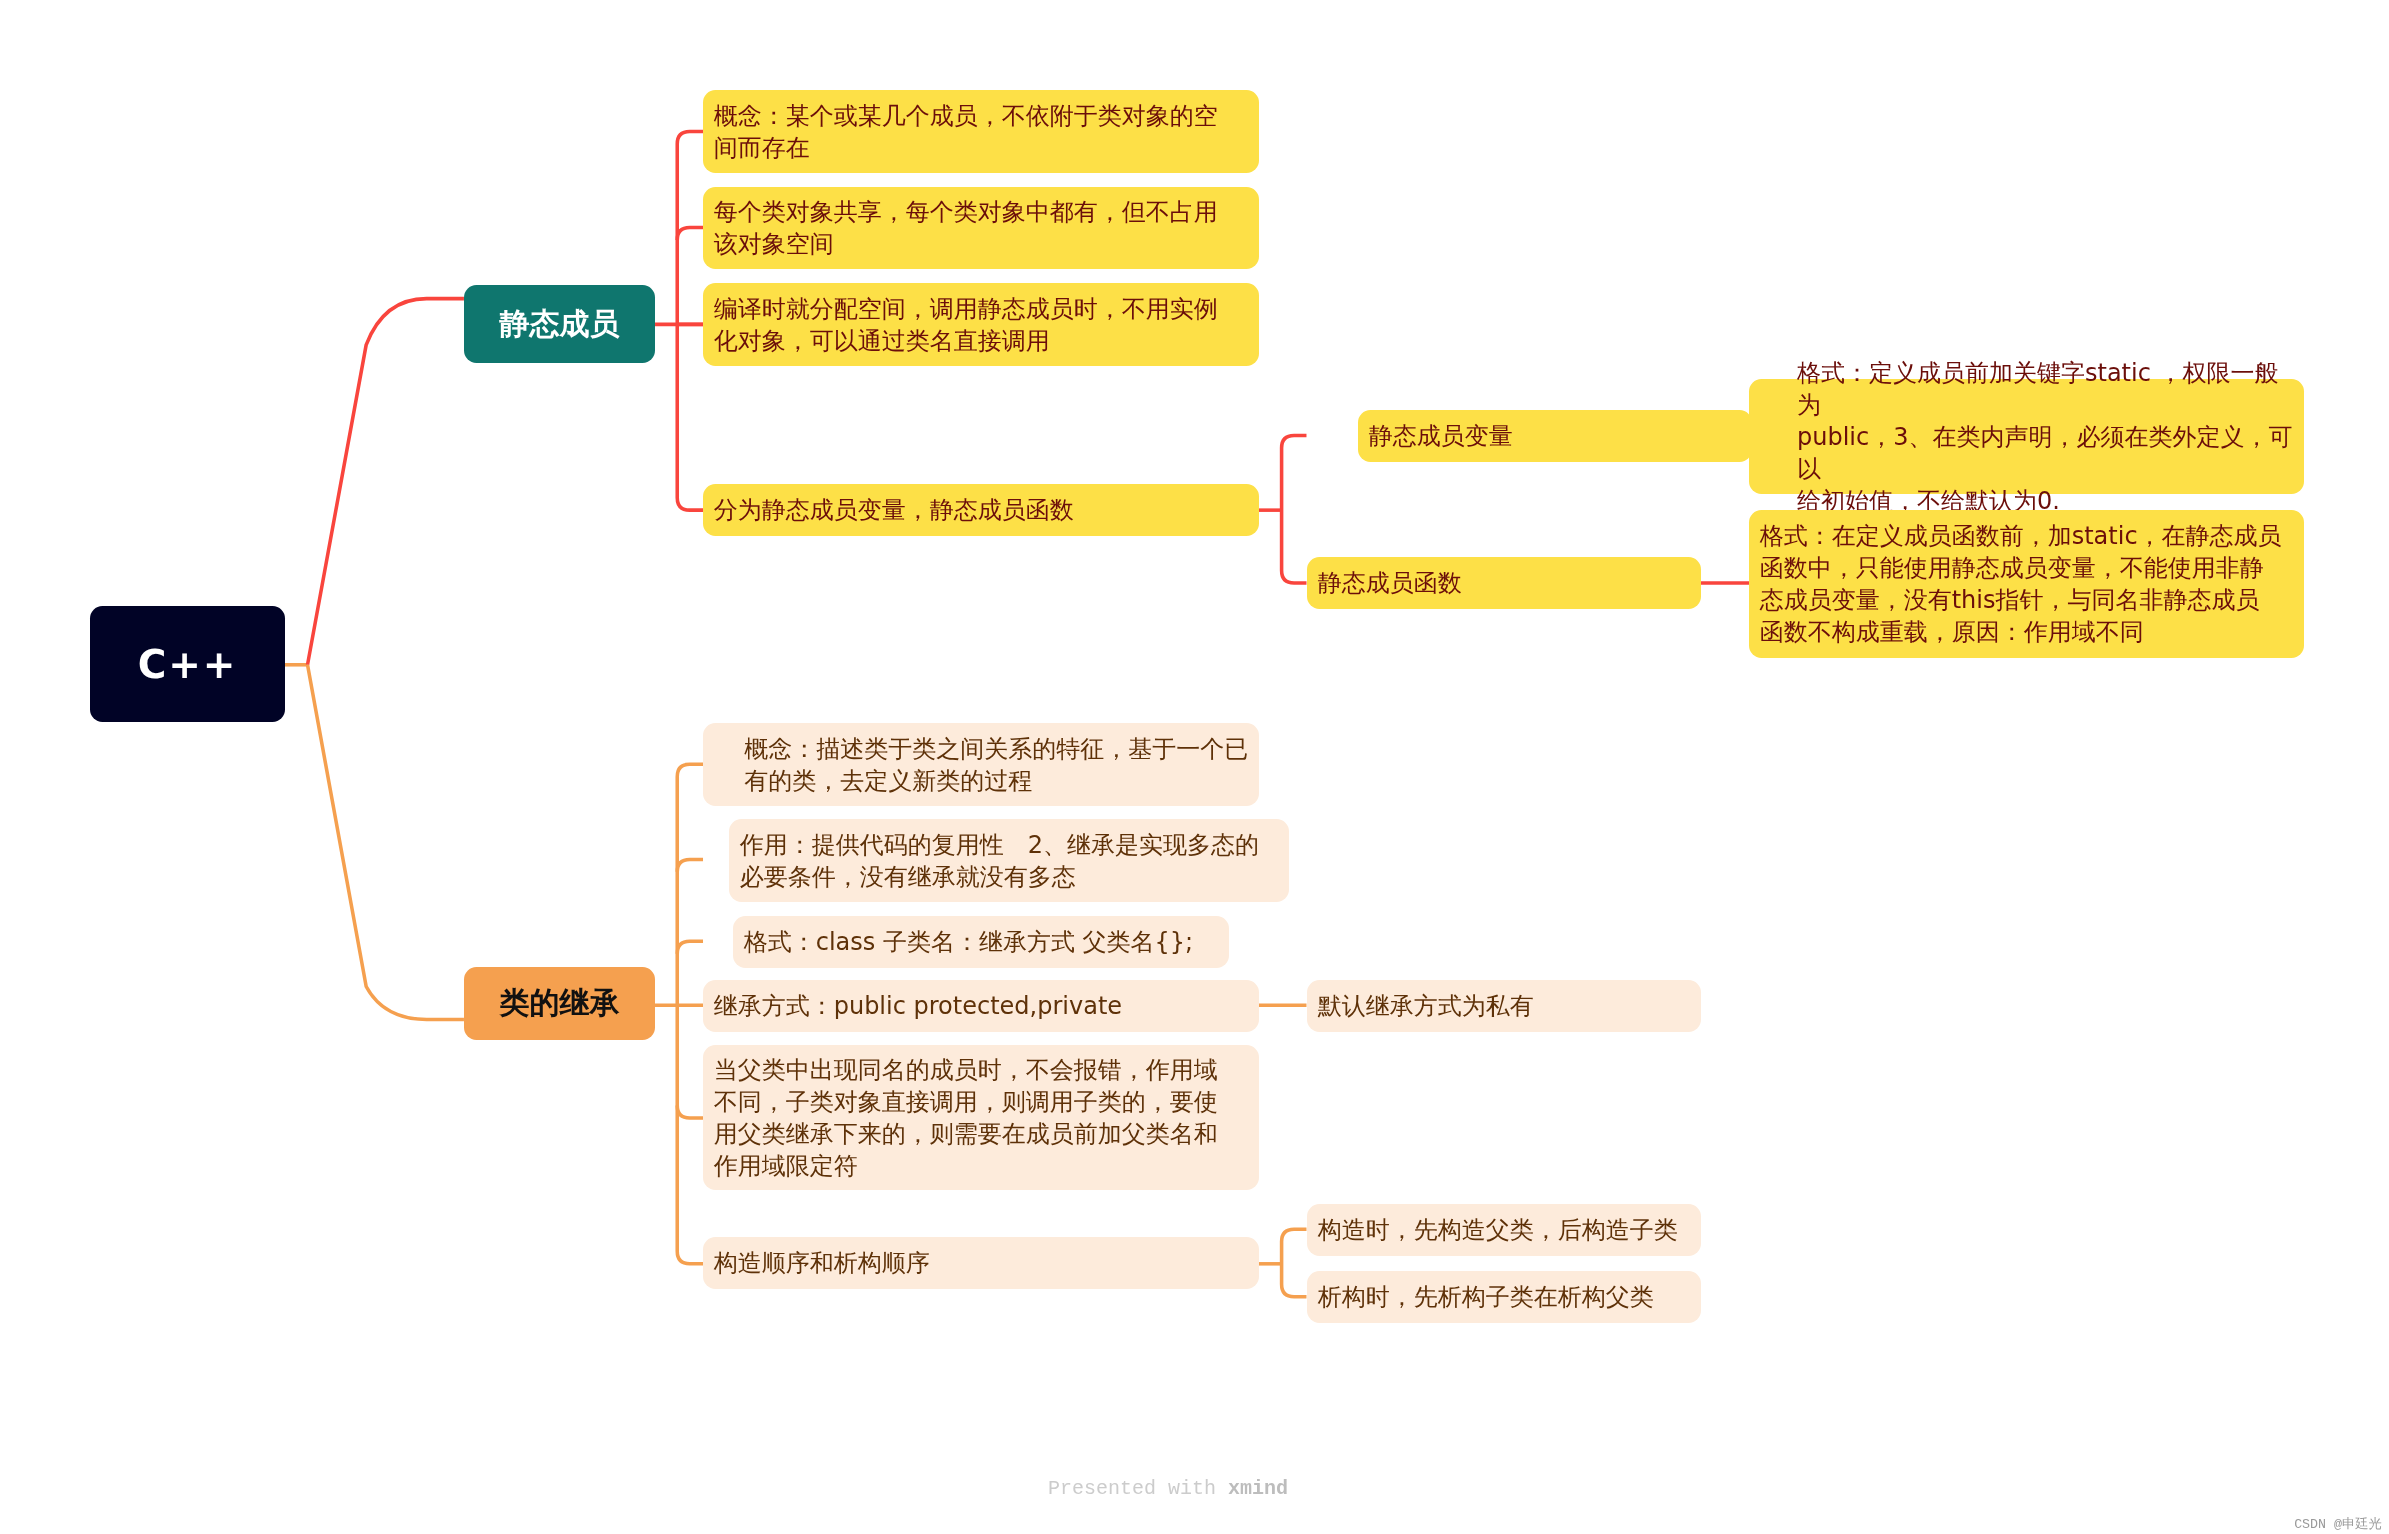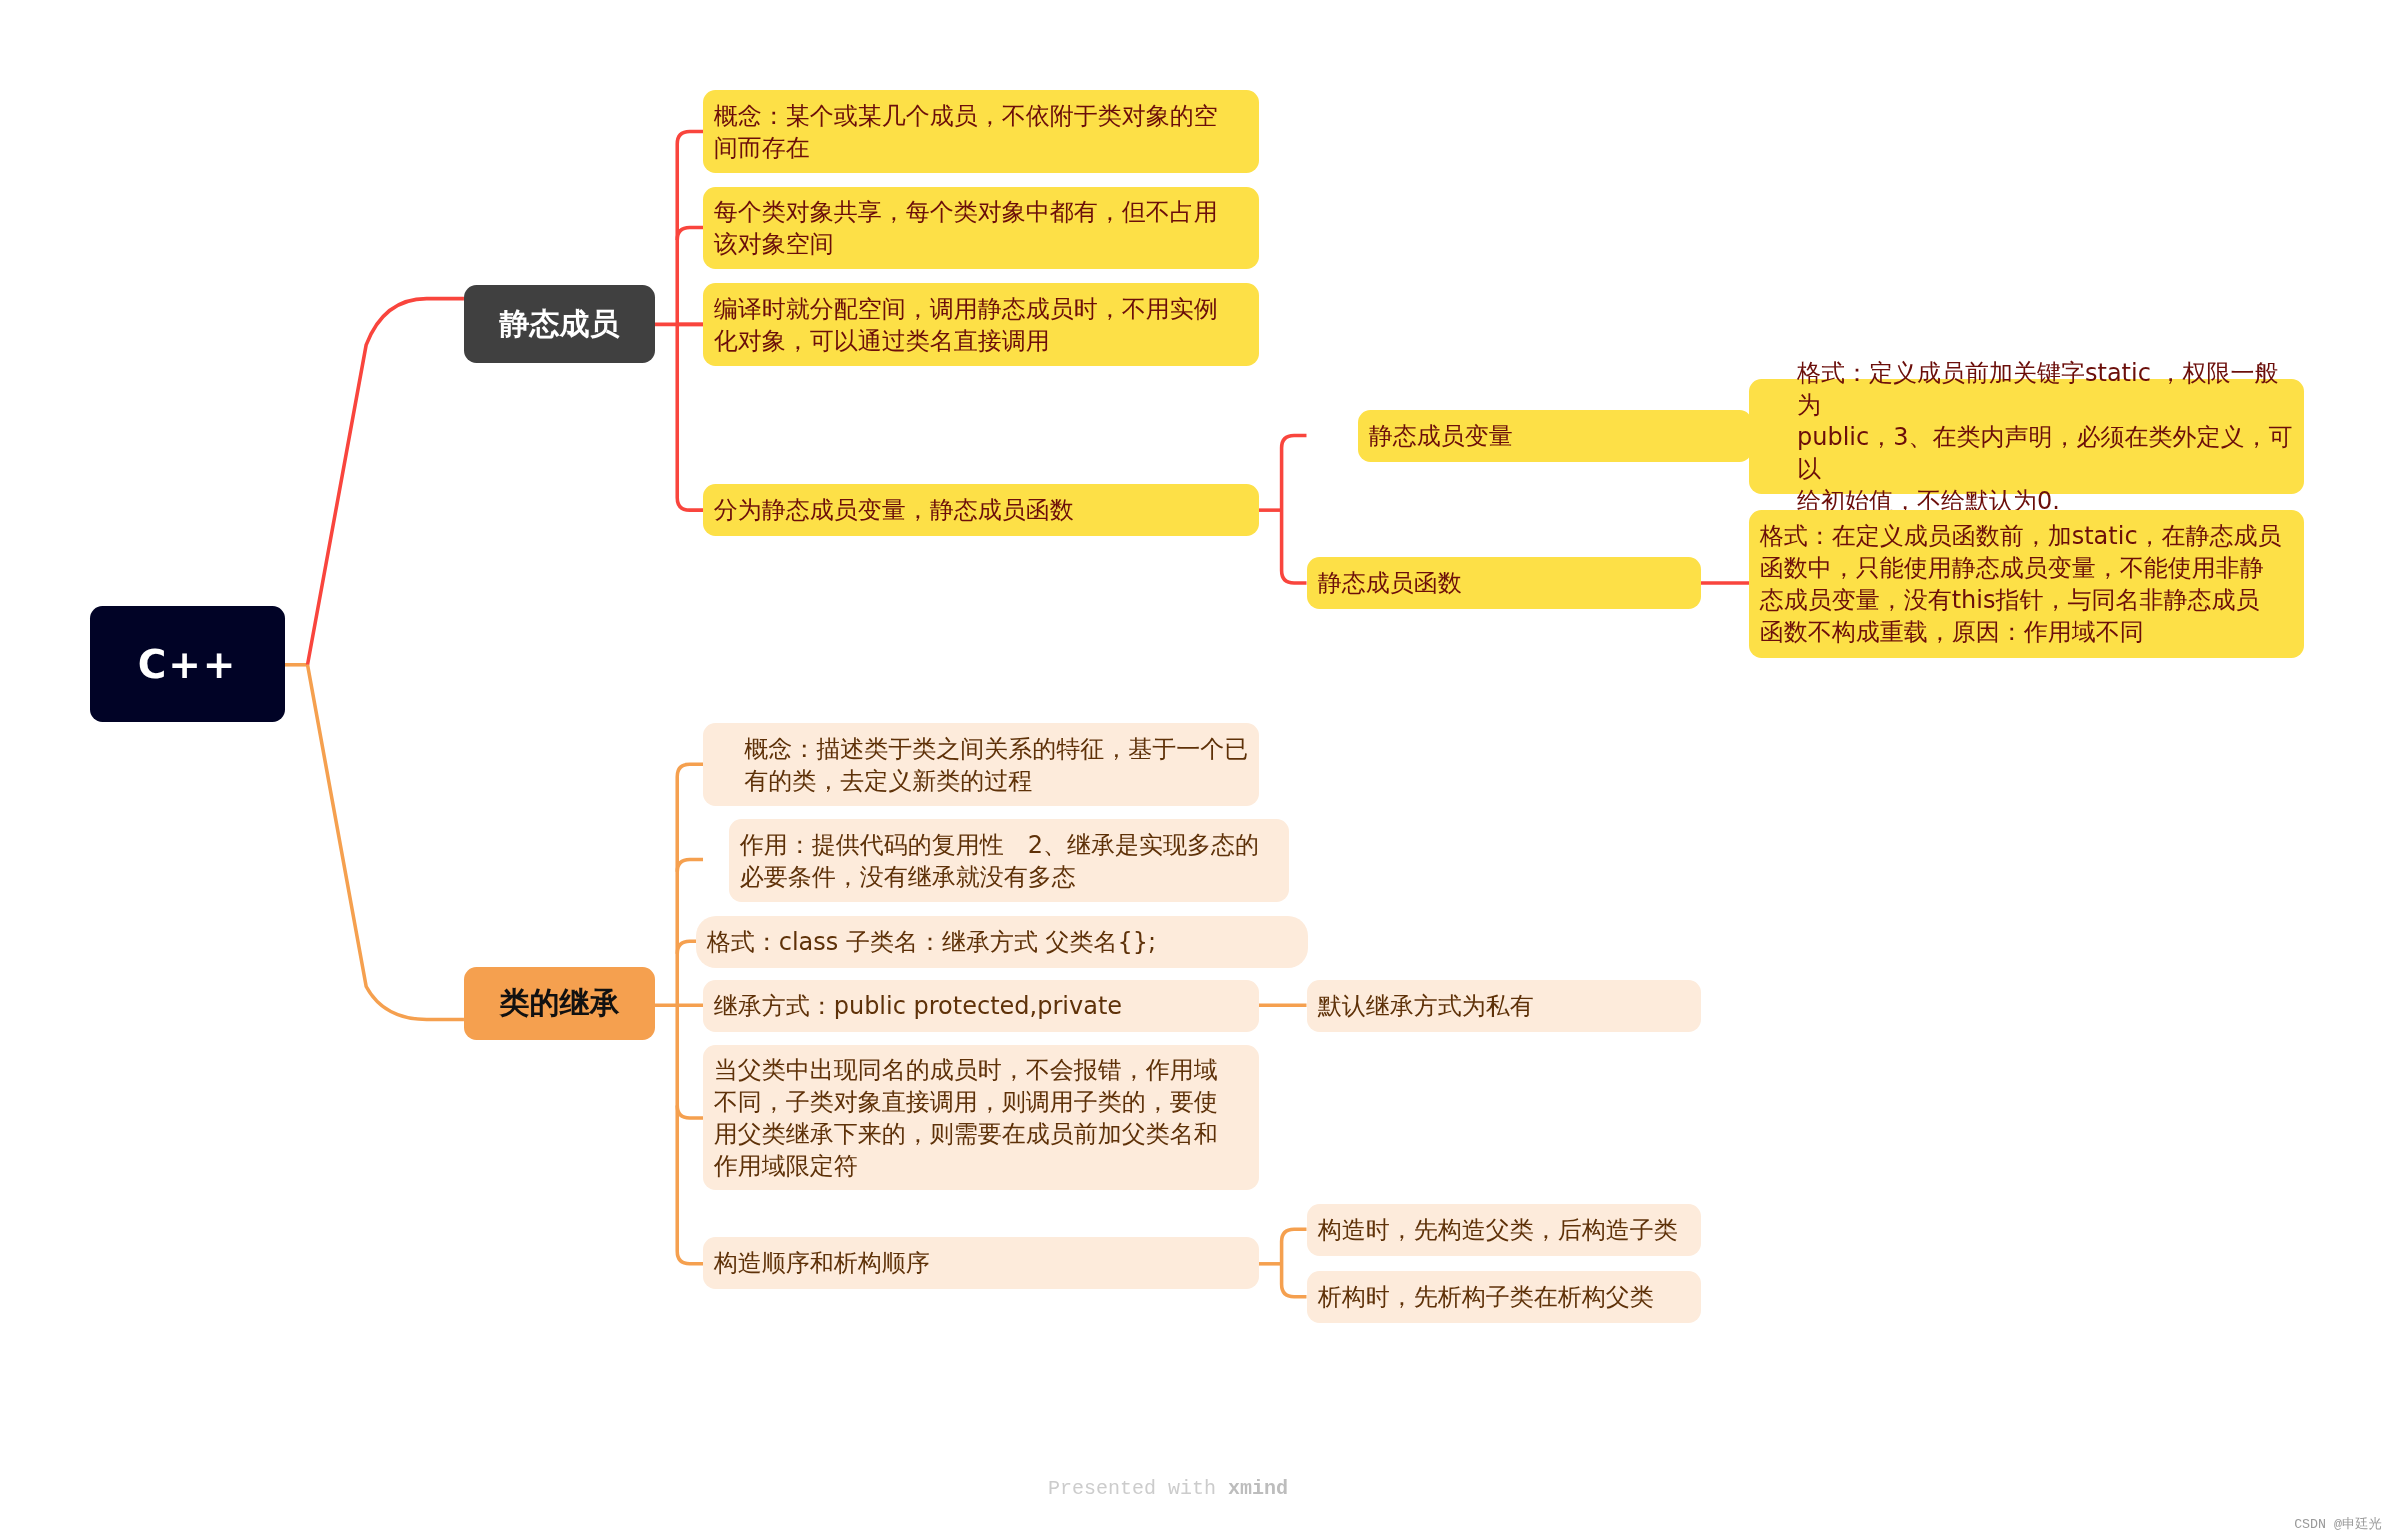--- a/index.html
+++ b/index.html
@@ -2,21 +2,21 @@
 <html style="font-size:14.2px"><head>
 <meta charset="utf-8">
 <style>
   * { box-sizing: border-box; margin: 0; padding: 0; }
   html, body { width: 2389px; height: 1534px; background: #ffffff; overflow: hidden; }
   body { position: relative; font-family: "DejaVu Sans", "Liberation Sans", sans-serif; }
   #lines { position: absolute; left: 0; top: 0; width: 2389px; height: 1534px; }
   .node { position: absolute; display: flex; align-items: center; border-radius: 12.4px; }
   .root { background: #010326; color: #ffffff; justify-content: center; font-weight: bold; font-size: 39px; border-radius: 12.4px; letter-spacing: 1.8px; }
   .l1 { justify-content: center; font-weight: bold; font-size: 30px; border-radius: 12.4px; }
-  .l1.red { background: #404040; color: #ffffff; }
+  .l1.red { background: #0f766e; color: #ffffff; }
   .l1.orange { background: #F5A04F; color: #111111; }
   .leaf { padding: 0 10.7px; font-size: 24px; line-height: 32px; border-radius: 12.4px; }
   .leaf.red { background: #fde047; color: #6B0E0A; }
   .leaf.orange { background: #FDEBDB; color: #5E3108; }
   .leaf span { display: block; }
   .footer { position: absolute; left: 1048px; top: 1477px; font-size: 20px; color: #cccccc; font-family: Liberation Mono, monospace; }
   .footer b { color: #bdbdbd; font-weight: bold; }
   .credit { position: absolute; right: 7.1px; top: 1515px; font-size: 13.3px; color: #999999; font-family: Liberation Mono, monospace; }
 </style>
 </head>
@@ -118,21 +118,21 @@
       <span>概念：描述类于类之间关系的特征，基于一个已</span>
       <span>有的类，去定义新类的过程</span>
     </div>
 </div>
 <div class="node leaf orange" style="left:729px; top:819px; width:560px; height:83px;">
   <div>
       <span>作用：提供代码的复用性　2、继承是实现多态的</span>
       <span>必要条件，没有继承就没有多态</span>
     </div>
 </div>
-<div class="node leaf orange" style="left:696px; top:916px; width:612px; height:52px;border-radius:20px;">
+<div class="node leaf orange" style="left:733px; top:916px; width:496px; height:52px;">
   <div>
       <span>格式：class 子类名：继承方式 父类名{};</span>
     </div>
 </div>
 <div class="node leaf orange" style="left:703px; top:980px; width:556px; height:52px;">
   <div>
       <span>继承方式：public protected,private</span>
     </div>
 </div>
 <div class="node leaf orange" style="left:703px; top:1045px; width:556px; height:145px;">

